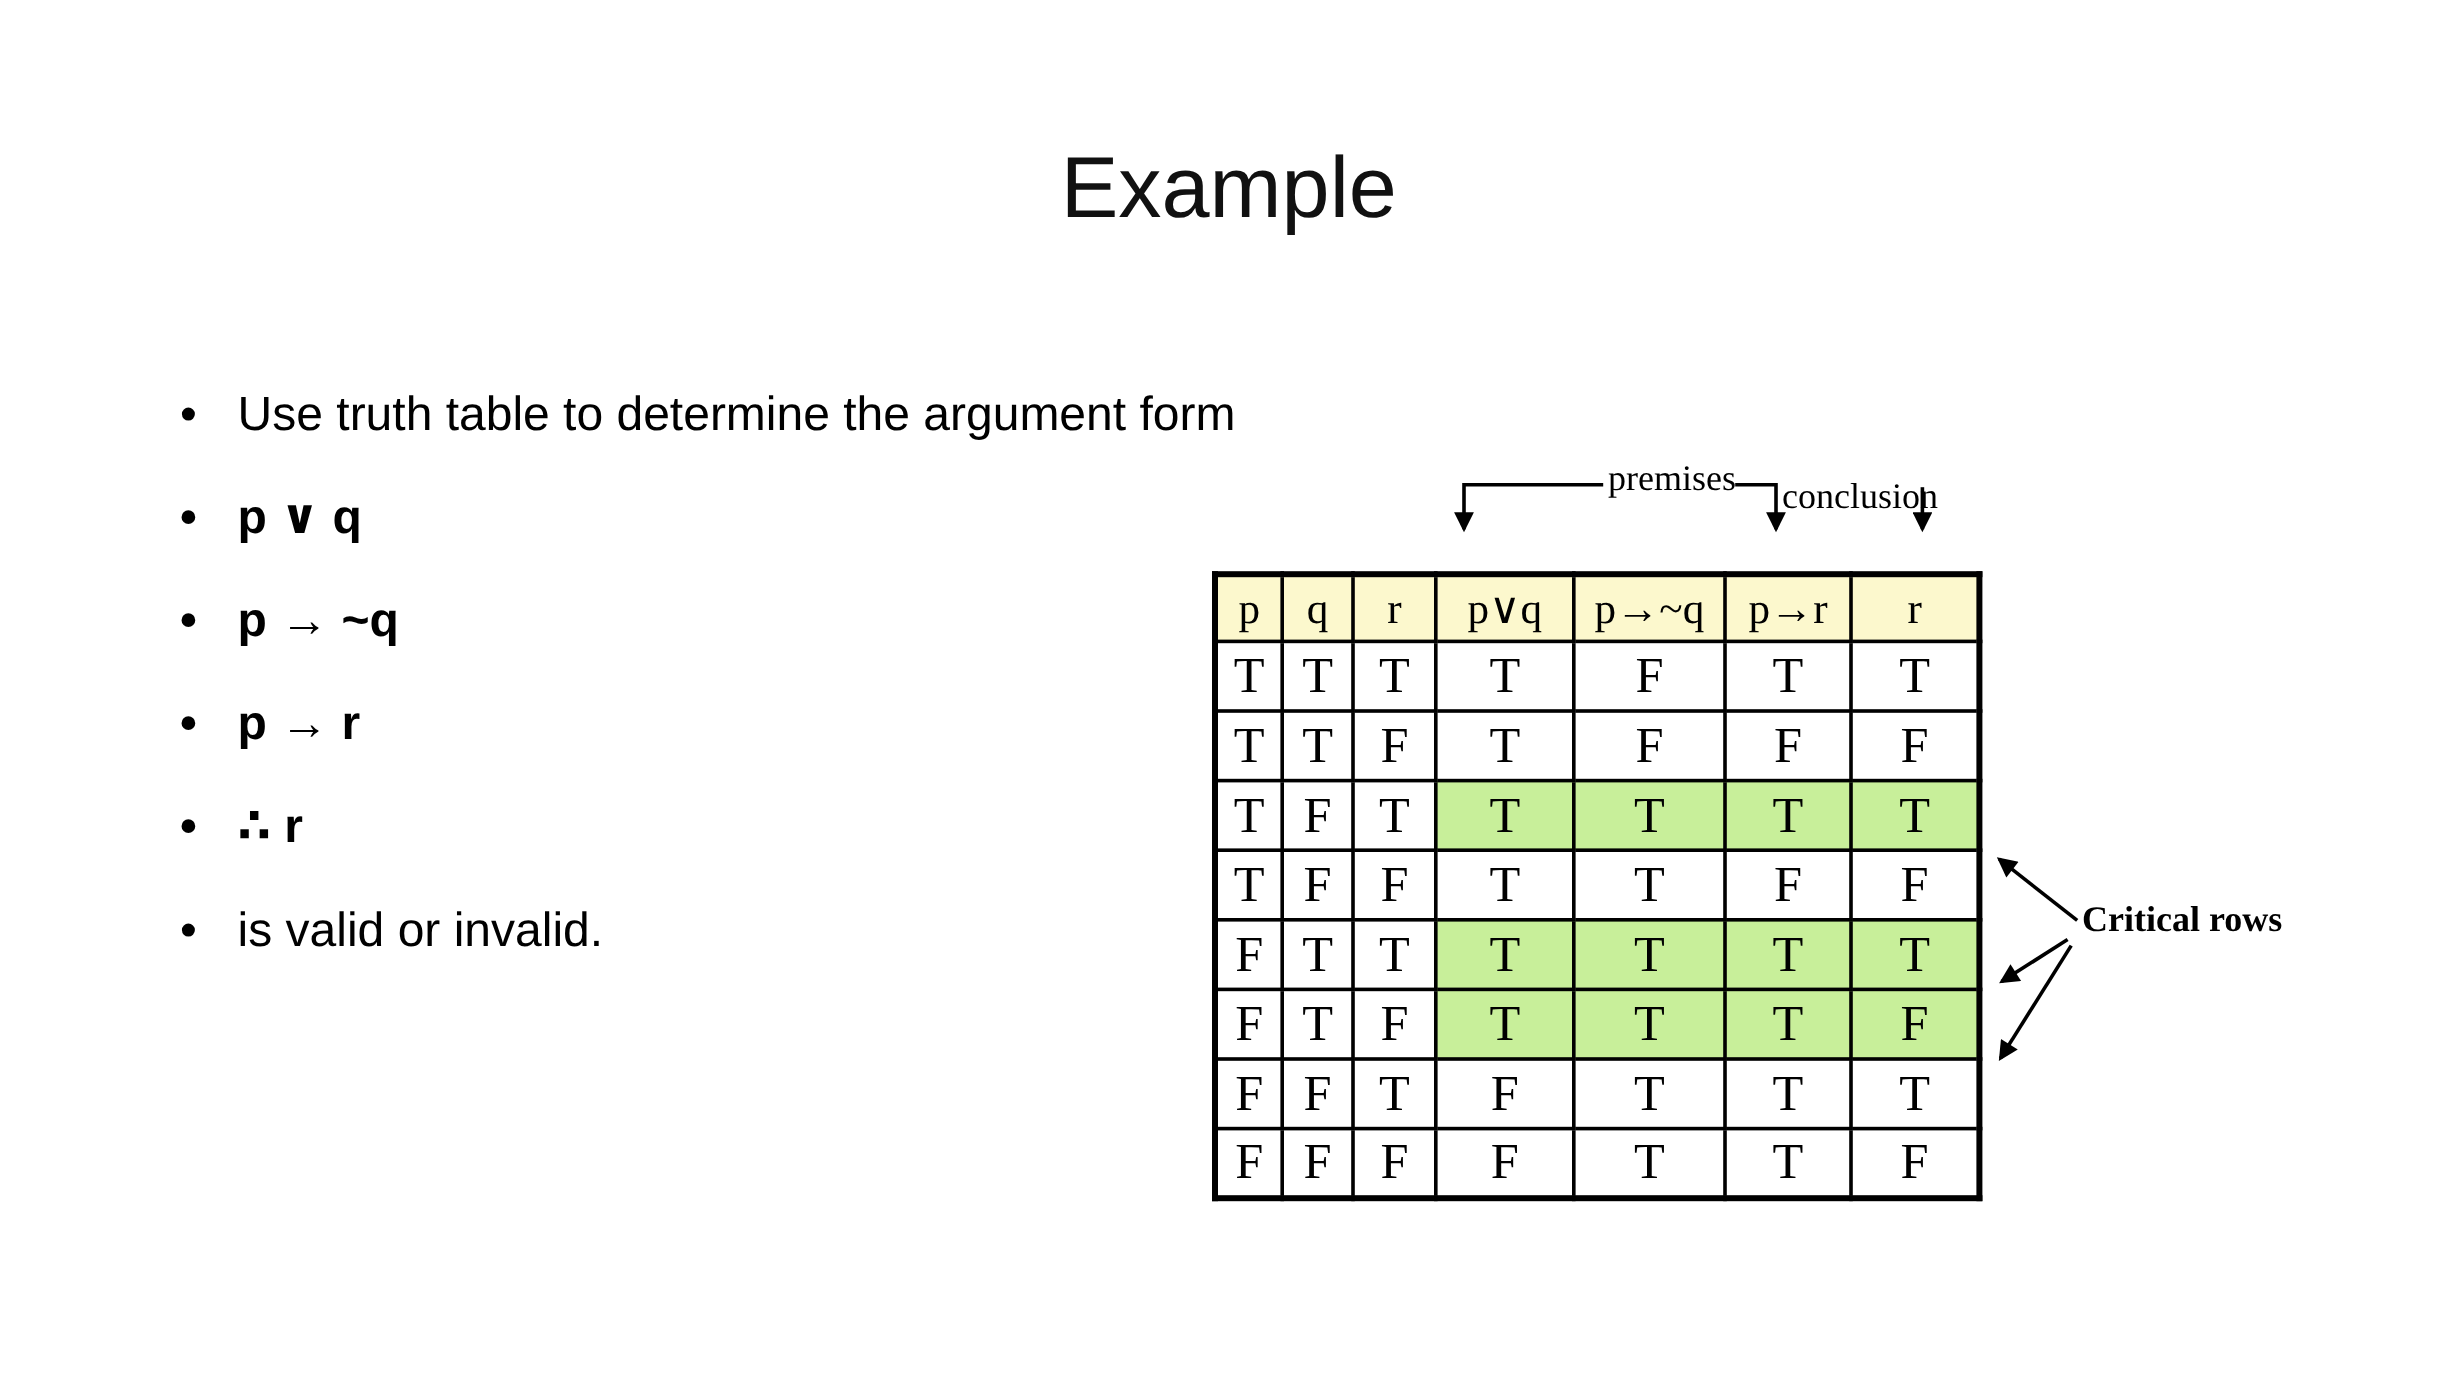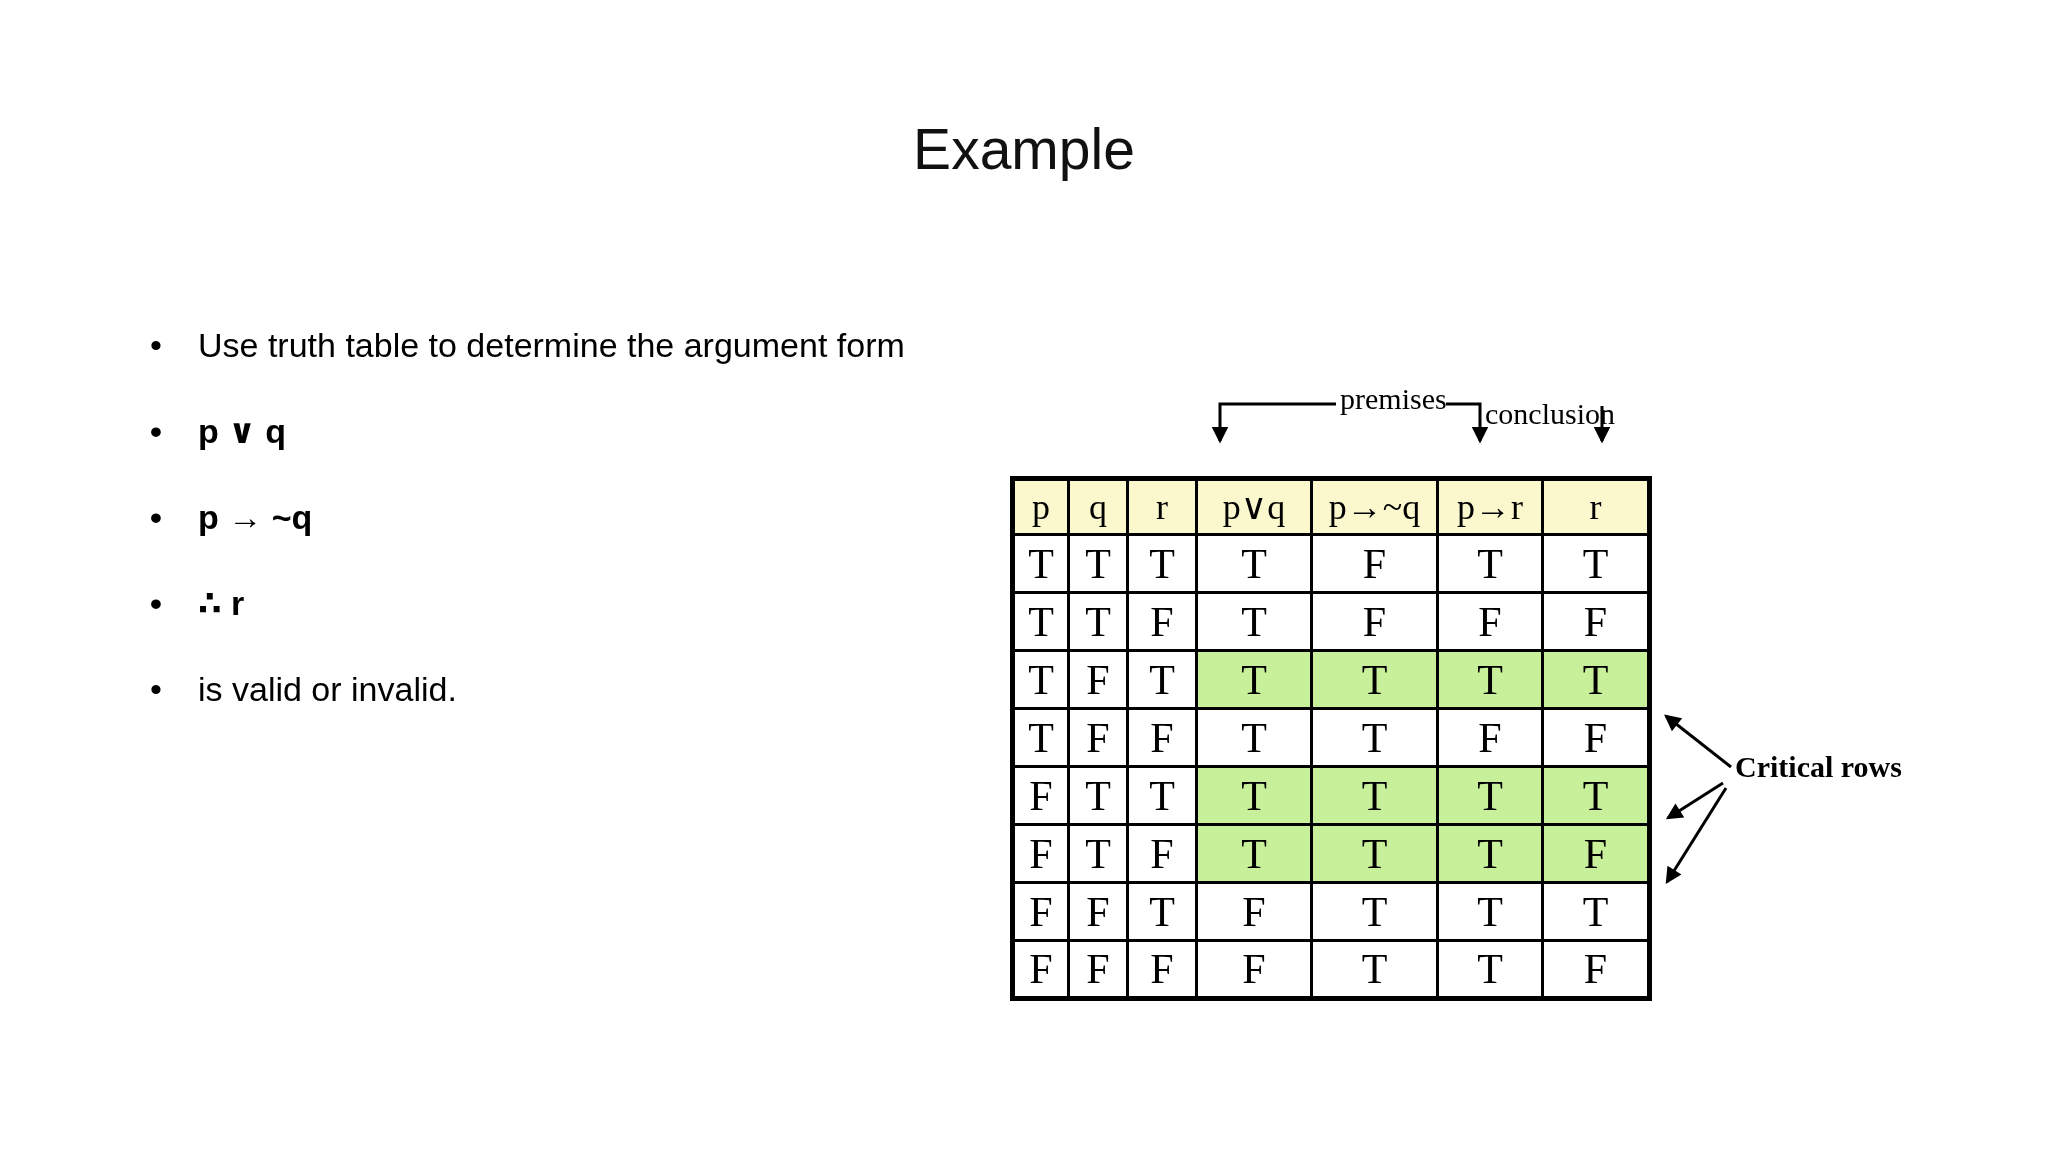--- a/index.html
+++ b/index.html
@@ -3,25 +3,25 @@
 <meta charset="utf-8">
 <style>
   html,body{margin:0;padding:0;background:#ffffff;}
   .slide{
     position:relative;width:2048px;height:1152px;background:#ffffff;
     overflow:hidden;font-family:"Liberation Sans","DejaVu Sans",sans-serif;color:#000;
   }
   
   .title{
     position:absolute;left:0;top:118px;width:2048px;margin:0;
-    text-align:center;font-size:57px;font-weight:300;line-height:1.1;color:#111;
+    text-align:center;font-size:72px;font-weight:300;line-height:1.1;color:#111;
   }
   
   .bullets{position:absolute;left:150px;top:313px;width:900px;}
-  .bullet{display:flex;align-items:flex-start;font-size:34px;line-height:65px;margin-top:21px;}
+  .bullet{display:flex;align-items:flex-start;font-size:40px;line-height:65px;margin-top:21px;}
   .bullet:first-child{margin-top:0;}
   .bullet .dot{flex:0 0 48px;}
   .bullet .dot::before{content:"\2022";}
   .bullet .btext{flex:1 1 auto;}
   .bullet.b-bold{font-weight:bold;}
   
   :root{
     --header-bg:#fcf8cd; --critical-bg:#c8ef9a; --grid:#000000; --cell-text:#000000;
   }
   table.truth{
@@ -65,20 +65,24 @@
       <span class="dot"></span>
       <span class="btext">Use truth table to determine the argument form</span>
     </div>
     <div class="bullet b-bold">
       <span class="dot"></span>
       <span class="btext">p ∨ q</span>
     </div>
     <div class="bullet b-bold">
       <span class="dot"></span>
       <span class="btext">p → ~q</span>
+    </div>
+    <div class="bullet b-bold">
+      <span class="dot"></span>
+      <span class="btext">p → r</span>
     </div>
     <div class="bullet b-bold">
       <span class="dot"></span>
       <span class="btext">∴ r</span>
     </div>
     <div class="bullet">
       <span class="dot"></span>
       <span class="btext">is valid or invalid.</span>
     </div>
   </div>

